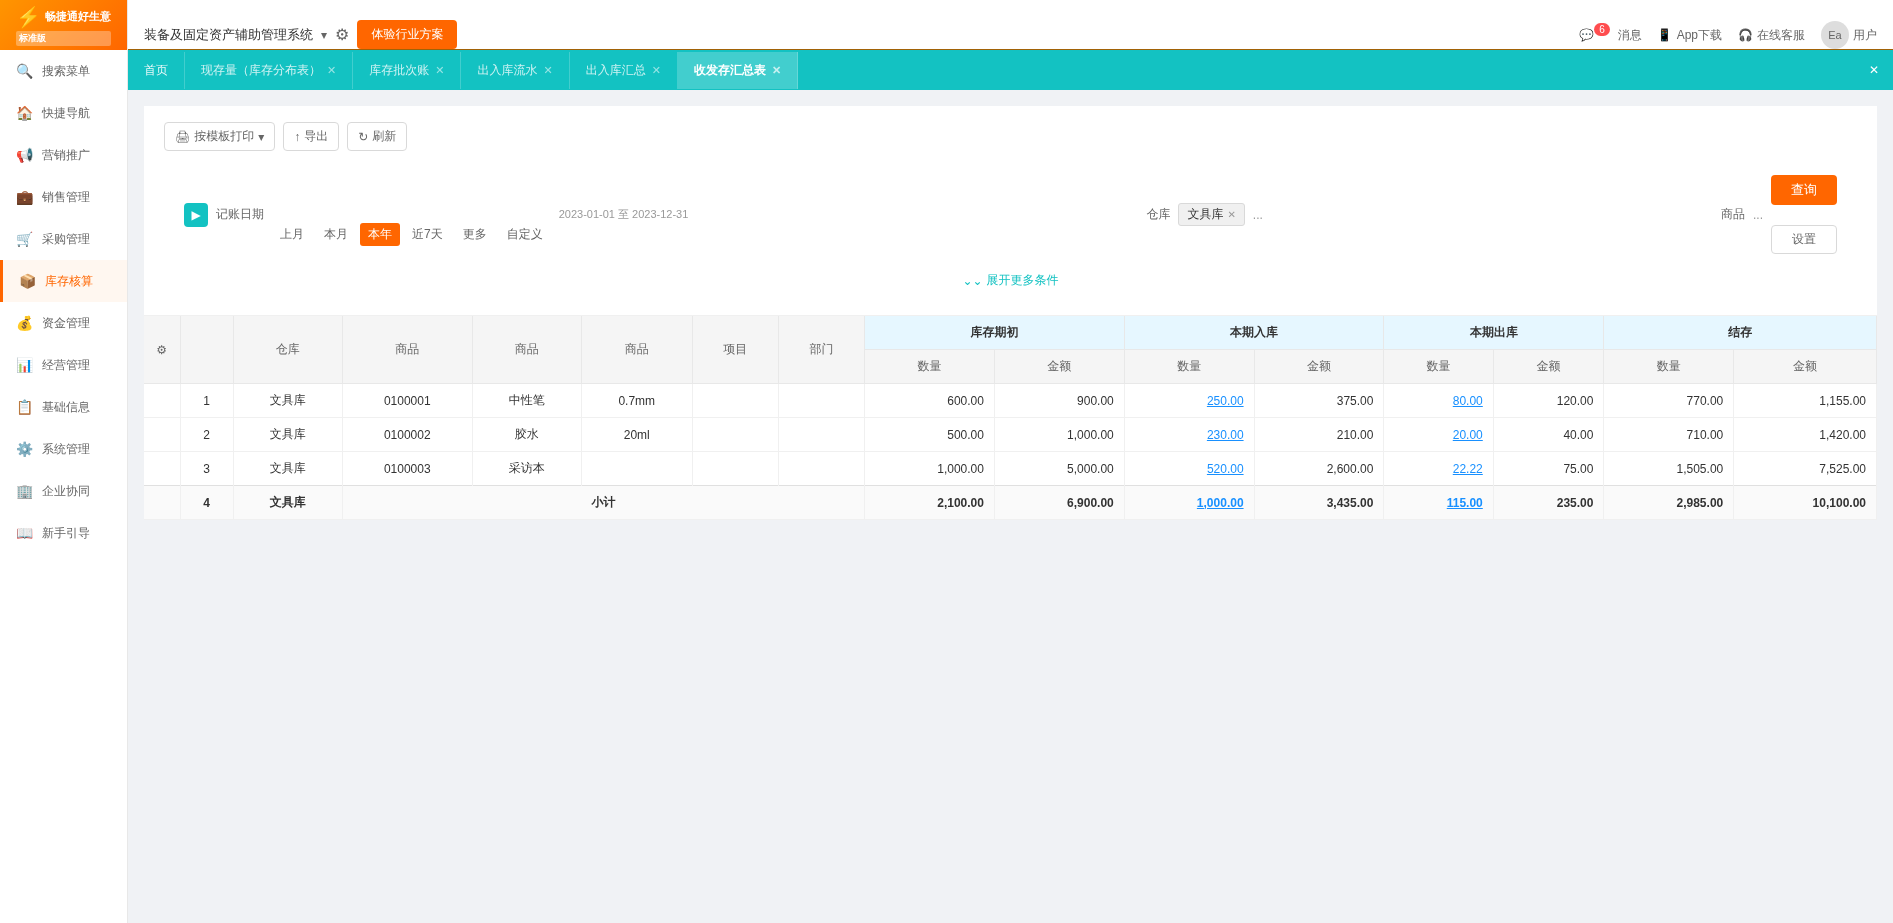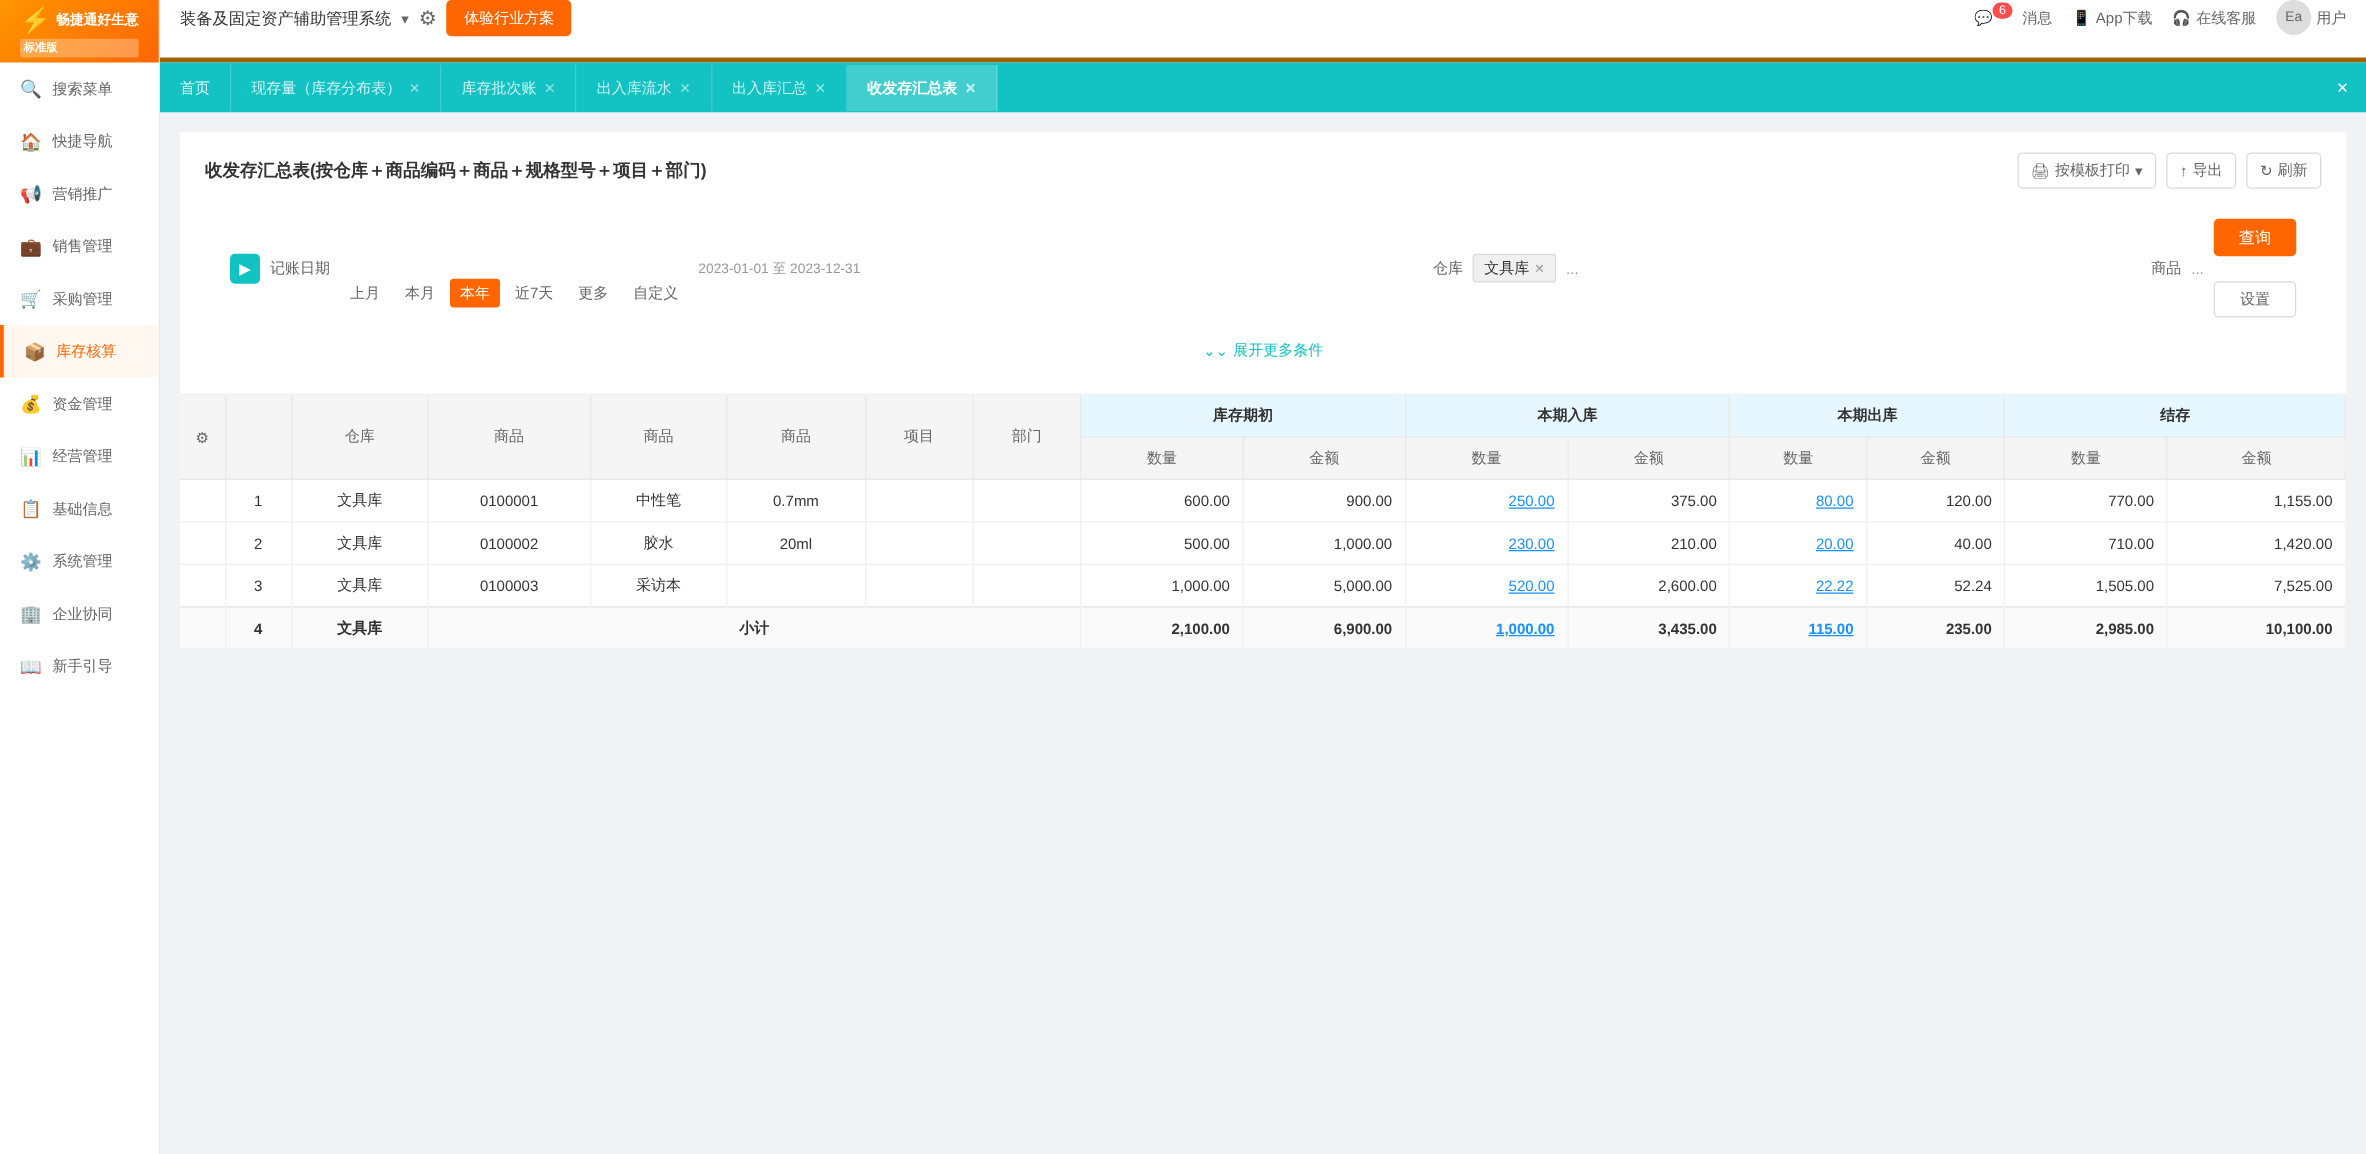--- a/index.html
+++ b/index.html
@@ -13,21 +13,21 @@
     .sidebar-nav { flex: 1; overflow-y: auto; }
     .sidebar-item { display: flex; align-items: center; padding: 12px 16px; cursor: pointer; color: #666; font-size: 12px; transition: all 0.2s; }
     .sidebar-item.active { background: #fff7f0; color: #ff6600; border-left: 3px solid #ff6600; }
     .sidebar-item .item-icon { width: 18px; height: 18px; margin-right: 8px; display: flex; align-items: center; justify-content: center; font-size: 14px; }
     .sidebar-item .item-label { font-size: 12px; }
 
     
     .main { margin-left: 128px; display: flex; flex-direction: column; height: 100vh; }
 
     
-    .top-header { background: #fff; height: 50px; display: flex; align-items: flex-start; justify-content: space-between; padding: 0 16px; border-bottom: 4px solid #a16207; }
+    .top-header { background: #fff; height: 50px; display: flex; align-items: flex-end; justify-content: space-between; padding: 0 16px; border-bottom: 1px solid #a16207; }
     .top-header-left { display: flex; align-items: center; gap: 8px; }
     .system-title { font-size: 13px; color: #333; }
     .system-dropdown { font-size: 12px; color: #666; cursor: pointer; }
     .settings-icon { color: #666; cursor: pointer; font-size: 16px; }
     .experience-btn { background: #ff6600; color: white; border: none; border-radius: 4px; padding: 6px 14px; font-size: 12px; cursor: pointer; }
     .top-header-right { display: flex; align-items: center; gap: 16px; }
     .header-action { display: flex; align-items: center; gap: 4px; color: #666; cursor: pointer; font-size: 12px; }
     .user-avatar { width: 28px; height: 28px; background: #ddd; border-radius: 50%; display: flex; align-items: center; justify-content: center; font-size: 11px; overflow: hidden; }
 
     
@@ -208,21 +208,20 @@
       <span class="tab-close">✕</span>
     </div>
     <div class="tab-bar-close">✕</div>
   </div>
 
   <div class="page-content">
 
     <div class="card">
       <div class="page-header">
         <div class="page-title-row">
-          <span class="page-title">收发存汇总表(按仓库＋商品编码＋商品＋规格型号＋项目＋部门)</span>
           <div class="page-actions">
             <button class="action-btn">
               <span>🖨</span>
               <span>按模板打印</span>
               <span>▾</span>
             </button>
             <button class="action-btn">
               <span>↑</span>
               <span>导出</span>
             </button>
@@ -347,21 +346,21 @@
                 <td>0100003</td>
                 <td>采访本</td>
                 <td></td>
                 <td></td>
                 <td></td>
                 <td class="num">1,000.00</td>
                 <td class="num">5,000.00</td>
                 <td class="link">520.00</td>
                 <td class="num">2,600.00</td>
                 <td class="link">22.22</td>
-                <td class="num">52.24</td>
+                <td class="num">75.00</td>
                 <td class="num">1,505.00</td>
                 <td class="num">7,525.00</td>
               </tr>
 
               <tr class="subtotal-row">
                 <td></td>
                 <td>4</td>
                 <td>文具库</td>
                 <td colspan="5">小计</td>
                 <td class="num">2,100.00</td>

